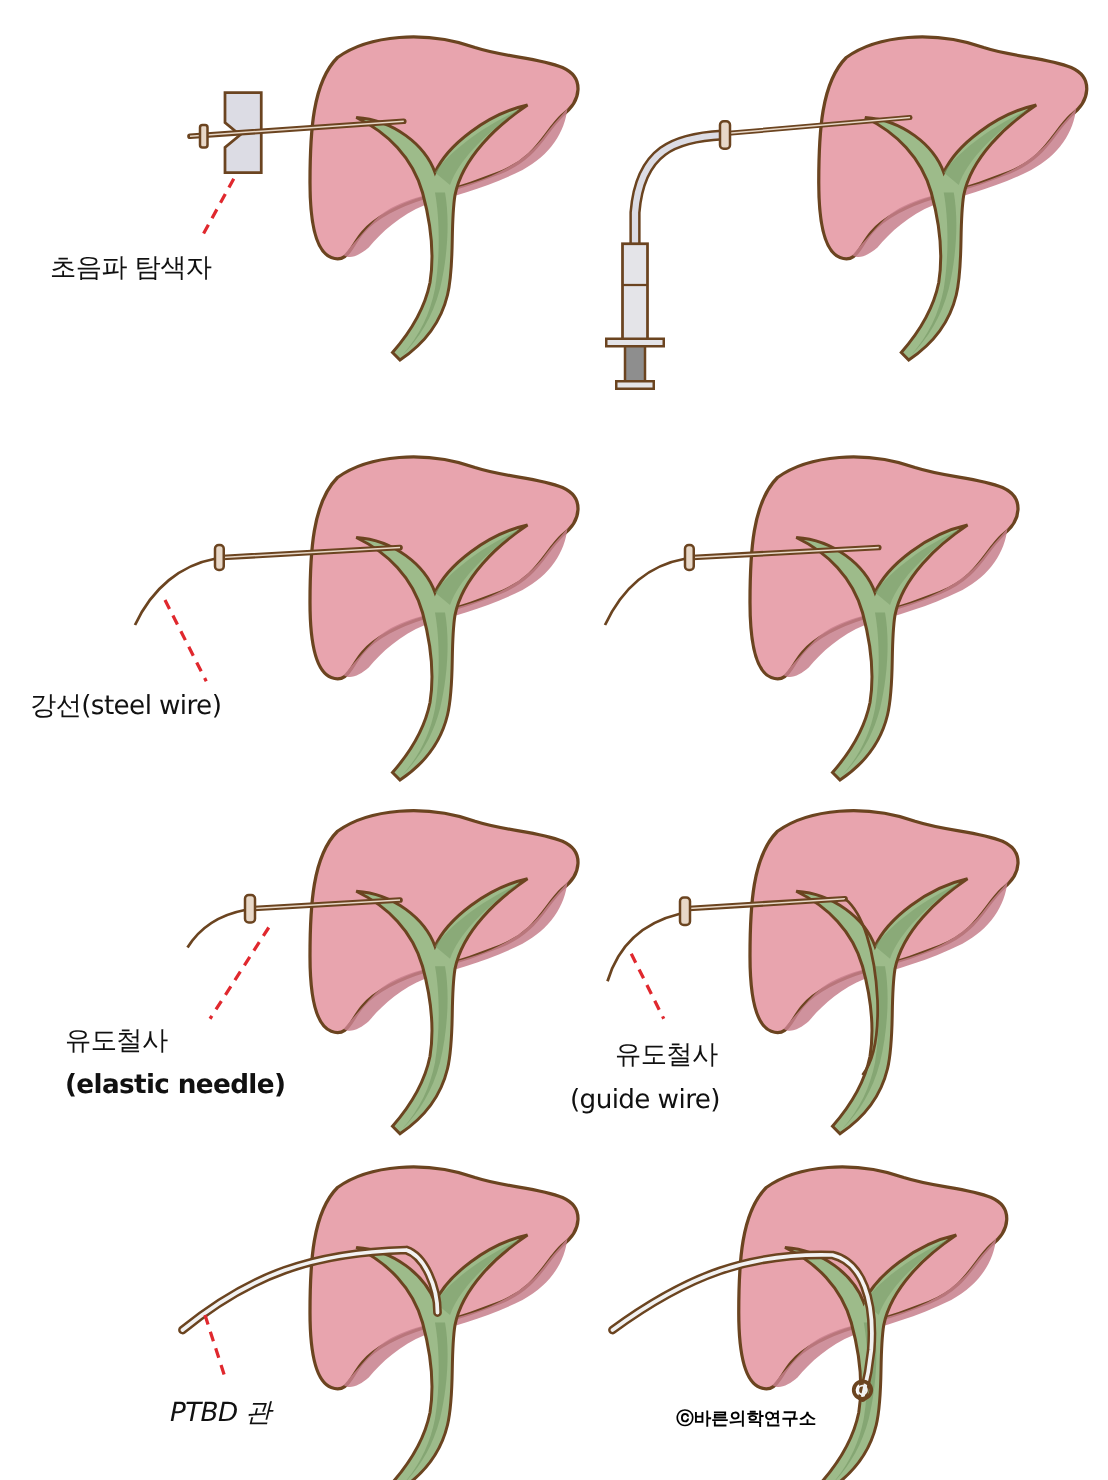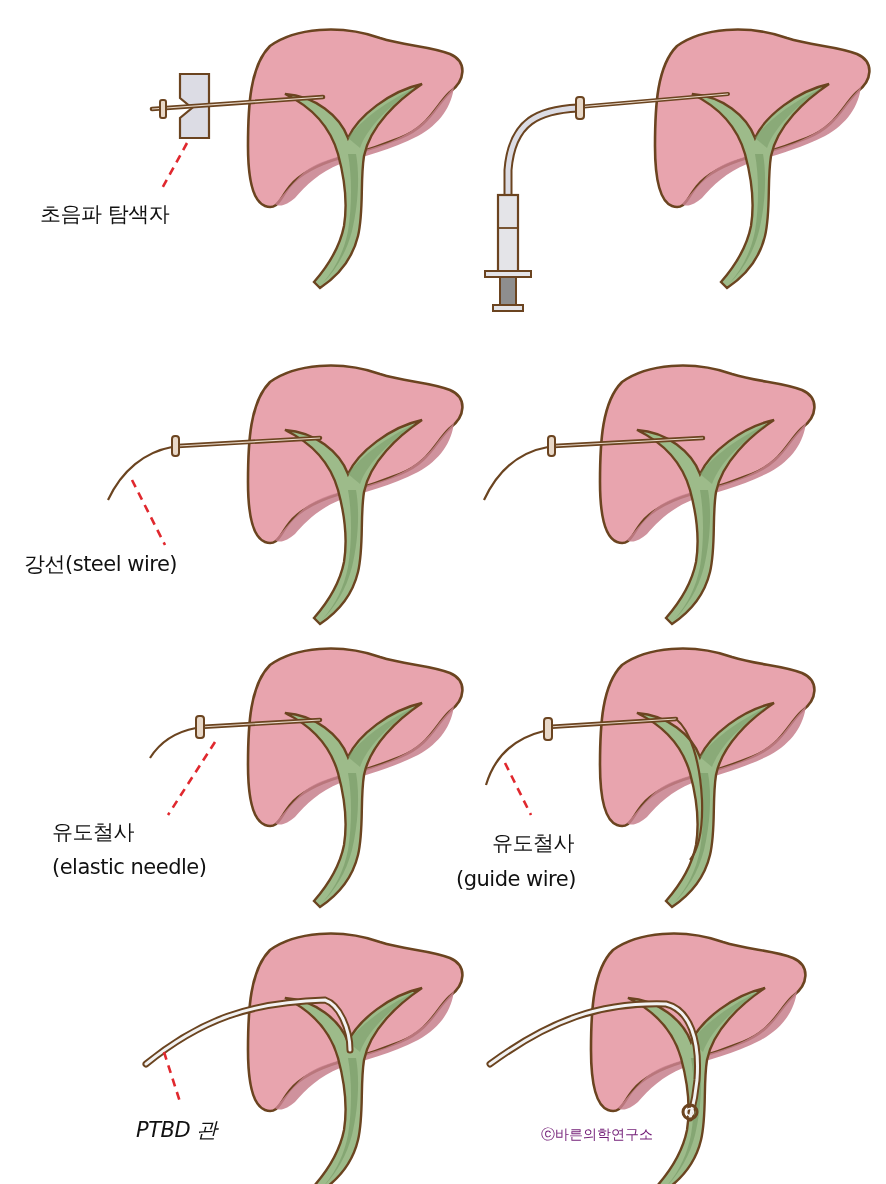--- a/index.html
+++ b/index.html
@@ -1,19 +1,19 @@
 <!DOCTYPE html>
 <html><head>
 <meta charset="utf-8">
 <style>
   html,body{margin:0;padding:0;background:#ffffff;}
   body{width:886px;height:1184px;position:relative;overflow:hidden;font-family:"DejaVu Sans","Liberation Sans",sans-serif;}
   svg.stage{position:absolute;left:0;top:0;}
   .label{position:absolute;color:#111;font-size:21px;line-height:34px;white-space:nowrap;font-family:"DejaVu Sans","Liberation Sans",sans-serif;letter-spacing:-0.5px;}
-  .copyright{position:absolute;color:#701a75;font-size:14px;font-weight:normal;white-space:nowrap;font-family:"DejaVu Sans","Liberation Sans",sans-serif;}
+  .copyright{position:absolute;color:#000000;font-size:14px;font-weight:bold;white-space:nowrap;font-family:"DejaVu Sans","Liberation Sans",sans-serif;}
 </style>
 </head>
 <body>
 
 <svg class="stage" width="886" height="1184" viewBox="0 0 886 1184" xmlns="http://www.w3.org/2000/svg">
   <defs>
 
     <symbol id="liver" viewBox="0 0 225 265" overflow="visible">
 
       <path d="M30,20 C55,2 100,-2 140,12 C165,20 190,20 210,28 C228,36 225,55 210,66 C195,80 190,100 160,112 C130,124 120,126 100,132 C80,138 60,148 50,160 C40,172 38,185 25,180 C12,175 8,150 8,120 C8,80 10,40 30,20 Z" fill="#e8a4ae" stroke="#6b4420" stroke-width="2.6"></path>
@@ -103,17 +103,17 @@
     <path d="M490,1064 C550,1020 600,1002 666,1004 C690,1010 700,1040 697,1080 C695,1100 692,1110 690,1118" fill="none" stroke="#6b4420" stroke-width="7" stroke-linecap="round"></path>
     <path d="M490,1064 C550,1020 600,1002 666,1004 C690,1010 700,1040 697,1080 C695,1100 692,1110 690,1118" fill="none" stroke="#f2f2f2" stroke-width="3" stroke-linecap="round"></path>
     <circle cx="690" cy="1112" r="7" fill="none" stroke="#6b4420" stroke-width="3"></circle>
     <circle cx="690" cy="1112" r="3.5" fill="none" stroke="#f2f2f2" stroke-width="1.5"></circle>
   </g>
 </svg>
 
 <div class="label" style="left:40px;top:197px;">초음파 탐색자</div>
 <div class="label" style="left:24px;top:547px;text-align:right;">강선(steel wire)</div>
 <div class="label" style="left:52px;top:815px;">유도철사</div>
-<div class="label" style="left:52px;top:850px;">(elastic needle)</div>
+<div class="label" style="left:52px;top:850px;font-weight:bold;">(elastic needle)</div>
 <div class="label" style="left:456px;top:826px;margin-left:36px;">유도철사</div>
 <div class="label" style="left:456px;top:862px;text-align:center;">(guide wire)</div>
 <div class="label" style="left:136px;top:1113px;font-style:italic;">PTBD 관</div>
 <div class="copyright" style="left:541px;top:1126px;">ⓒ바른의학연구소</div>
 
 </body></html>

